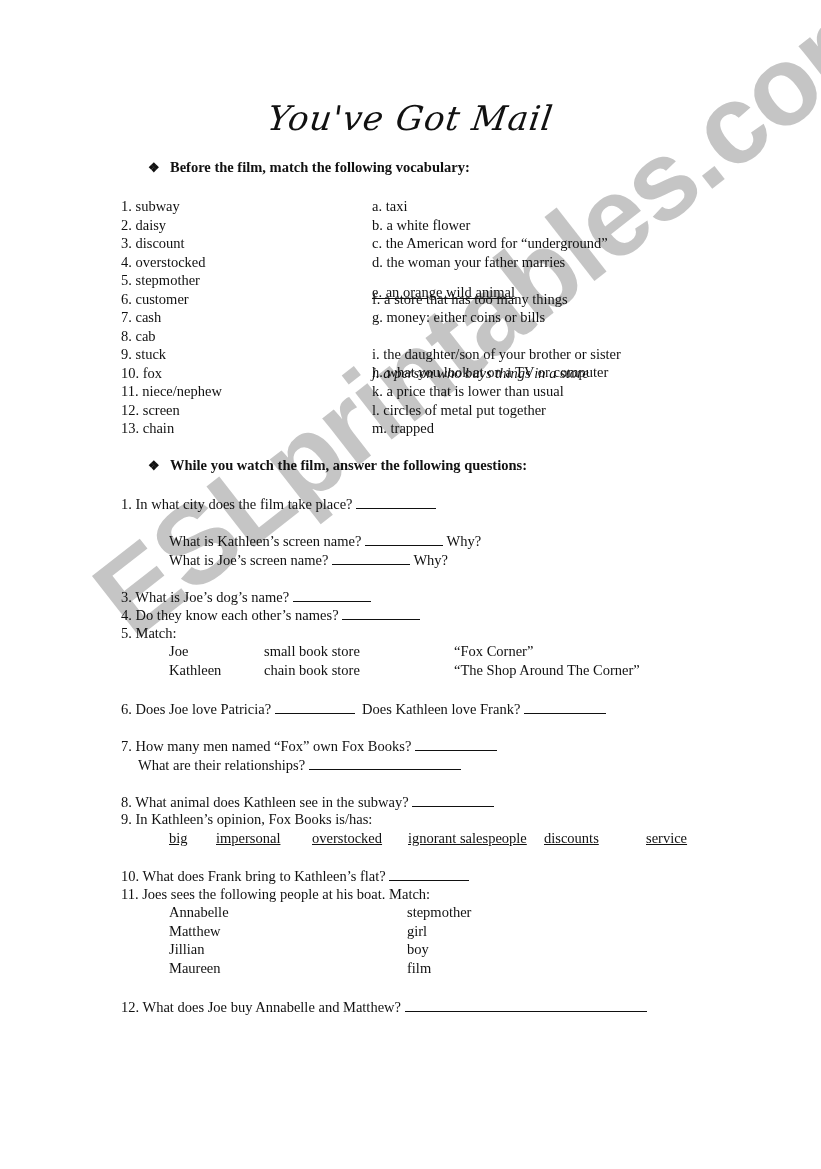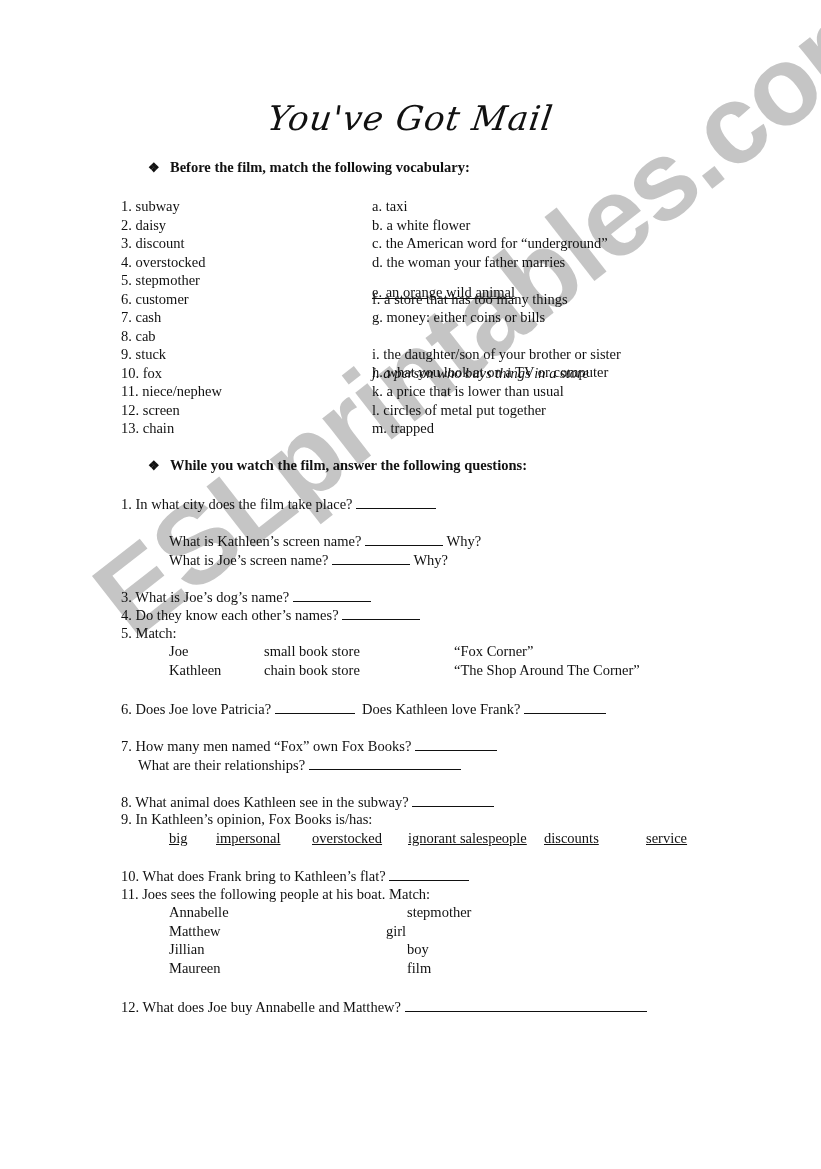--- a/index.html
+++ b/index.html
@@ -116,21 +116,21 @@
 
   <div class="line" style="left:121px;top:866px;">
     <span>10. What does Frank bring to Kathleen’s flat?</span> <span class="blank" style="width:80px;"></span>
   </div>
   <div class="line" style="left:121px;top:885px;">11. Joes sees the following people at his boat.  Match:</div>
   <div class="line" style="left:169px;top:903px;">Annabelle</div>
   <div class="line" style="left:169px;top:922px;">Matthew</div>
   <div class="line" style="left:169px;top:940px;">Jillian</div>
   <div class="line" style="left:169px;top:959px;">Maureen</div>
   <div class="line" style="left:407px;top:903px;">stepmother</div>
-  <div class="line" style="left:386px;top:922px;">girl</div>
+  <div class="line" style="left:407px;top:922px;">girl</div>
   <div class="line" style="left:407px;top:940px;">boy</div>
   <div class="line" style="left:407px;top:959px;">film</div>
 
   <div class="line" style="left:121px;top:997px;">
     <span>12. What does Joe buy Annabelle and Matthew?</span> <span class="blank" style="width:242px;"></span>
   </div>
 
 </div>
 
 </body></html>

